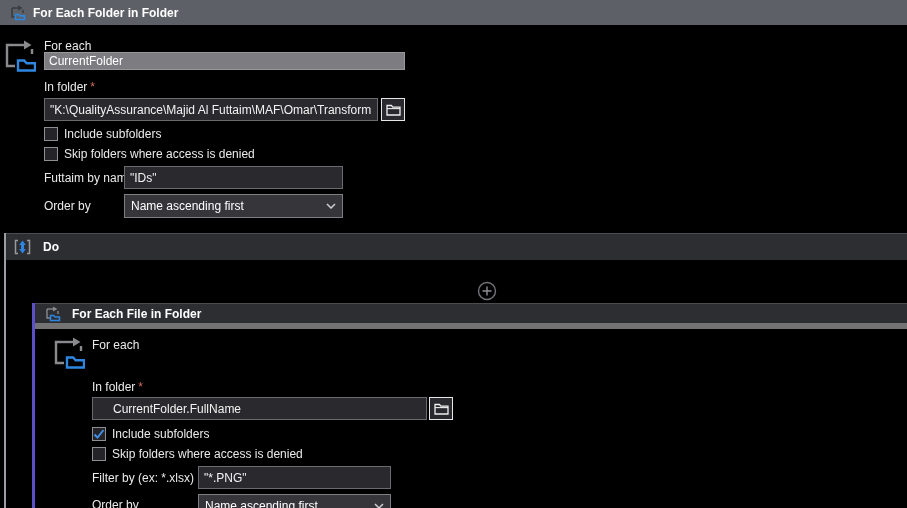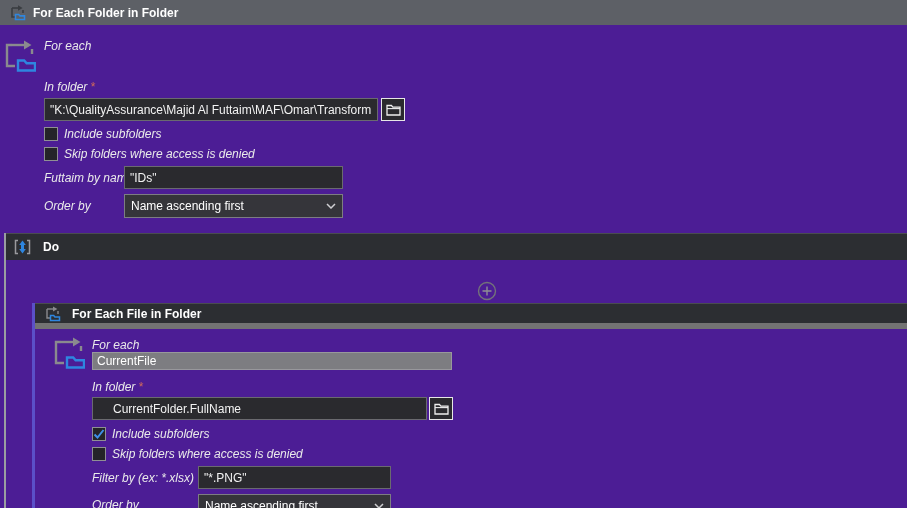--- a/index.html
+++ b/index.html
@@ -1,31 +1,31 @@
 <!DOCTYPE html>
 <html><head>
 <meta charset="utf-8">
 <style>
   * { margin:0; padding:0; box-sizing:border-box; }
   html,body { background:#1b1b1f; }
   .stage {
     position:relative; width:907px; height:508px; overflow:hidden;
-    background:#4c1d95;
+    background:#000000;
     font-family:"Liberation Sans","DejaVu Sans",sans-serif;
     font-size:12px; color:#e8e8e8;
   }
   .abs { position:absolute; }
   .top-accent { left:0; top:0; width:907px; height:4px; background:#5b50c8; }
   .outer-header {
     left:0; top:4; width:907px; height:25px; background:#5d6066;
     display:flex; align-items:center; cursor:default;
   }
   .hdr-title { font-weight:bold; color:#ffffff; white-space:nowrap; }
   .outer-header .hdr-title { margin-left:8px; }
-  .lbl { white-space:nowrap; line-height:14px; color:#eaeaea;font-style:italic; }
+  .lbl { white-space:nowrap; line-height:14px; color:#eaeaea; }
   .req { color:#d16a5a; margin-left:3px; }
   .var-input {
     background:#7d7d81; border:1px solid #98989c; color:#ffffff;
     font-family:inherit; font-size:12px; padding:0 4px; height:18px; outline:none;
   }
   .expr-input {
     background:#2a2a2e; border:1px solid #6a6a6f; color:#f2f2f2;
     font-family:inherit; font-size:12px; padding:0 5px; height:23px; outline:none;
     white-space:nowrap; overflow:hidden;
   }
@@ -71,20 +71,21 @@
 
   <svg class="abs" style="left:4px;top:39px" width="32" height="34" viewBox="0 0 32 34">
     <path d="M8 6 h12" stroke="#8a8a8e" stroke-width="2.4" fill="none"></path>
     <path d="M8 6 h-5 v21 h8" stroke="#8a8a8e" stroke-width="2.4" fill="none"></path>
     <path d="M28 10 v5" stroke="#8a8a8e" stroke-width="2.4" fill="none"></path>
     <polygon points="20,1.5 27.5,6 20,10.5" fill="#8a8a8e"></polygon>
     <path d="M14 31.5 v-10 h6.2 l2.4 2.8 h8.4 v7.2 z" stroke="#2e86e0" stroke-width="2.4" fill="none"></path>
   </svg>
 
   <div class="abs lbl" style="left:44px;top:39px">For each</div>
+  <input class="abs var-input" style="left: 44px; top: 52px; width: 361px;" value="CurrentFolder">
 
   <div class="abs lbl" style="left:44px;top:80px">
     <span>In folder</span><span class="req">*</span>
   </div>
   <input class="abs expr-input" style="left: 44px; top: 98px; width: 334px;" value="&quot;K:\QualityAssurance\Majid Al Futtaim\MAF\Omar\Transform">
   <div class="abs browse-btn" style="left:381px;top:98px">
     <svg width="15" height="12" viewBox="0 0 15 12">
       <path d="M1 11 v-9.5 h4.4 l1.5 1.7 h7.1 v7.8 z" stroke="#f0f0f0" stroke-width="1.3" fill="none"></path>
       <path d="M1 4.6 h13" stroke="#f0f0f0" stroke-width="1.1" fill="none"></path>
     </svg>
@@ -140,21 +141,20 @@
 
   <svg class="abs" style="left:53px;top:336px" width="32" height="34" viewBox="0 0 32 34">
     <path d="M8 6 h12" stroke="#8a8a8e" stroke-width="2.4" fill="none"></path>
     <path d="M8 6 h-5 v21 h8" stroke="#8a8a8e" stroke-width="2.4" fill="none"></path>
     <path d="M28 10 v5" stroke="#8a8a8e" stroke-width="2.4" fill="none"></path>
     <polygon points="20,1.5 27.5,6 20,10.5" fill="#8a8a8e"></polygon>
     <path d="M14 31.5 v-10 h6.2 l2.4 2.8 h8.4 v7.2 z" stroke="#2e86e0" stroke-width="2.4" fill="none"></path>
   </svg>
 
   <div class="abs lbl" style="left:92px;top:338px">For each</div>
-  <input class="abs var-input" style="left: 92px; top: 352px; width: 360px;" value="CurrentFile">
 
   <div class="abs lbl" style="left:92px;top:380px">
     <span>In folder</span><span class="req">*</span>
   </div>
   <input class="abs expr-input" style="left: 92px; top: 397px; width: 335px; padding-left: 20px;" value="CurrentFolder.FullName">
   <div class="abs browse-btn" style="left:429px;top:397px">
     <svg width="15" height="12" viewBox="0 0 15 12">
       <path d="M1 11 v-9.5 h4.4 l1.5 1.7 h7.1 v7.8 z" stroke="#f0f0f0" stroke-width="1.3" fill="none"></path>
       <path d="M1 4.6 h13" stroke="#f0f0f0" stroke-width="1.1" fill="none"></path>
     </svg>

